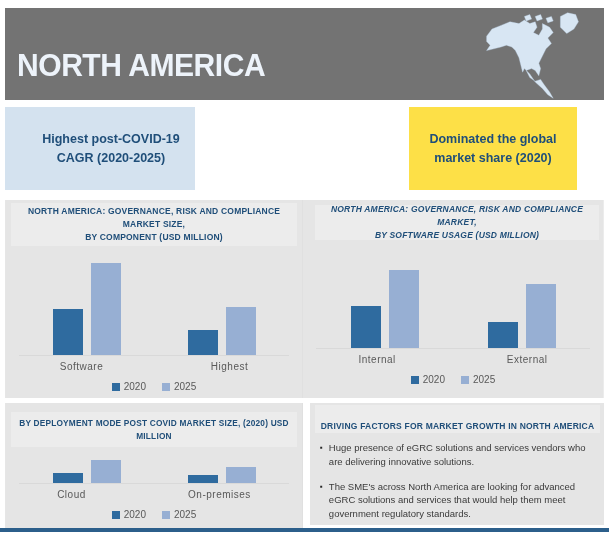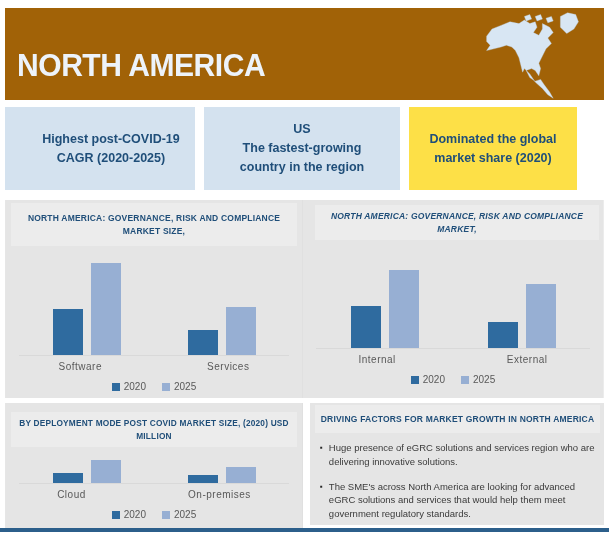--- a/index.html
+++ b/index.html
@@ -61,77 +61,75 @@
   
   .divider { position:absolute; left:0; top:528px; width:609px; height:4px; background:#2C5F8B; }
   .source { position:absolute; left:0; top:538px; width:609px; text-align:center;
     color:#3A3A3A; font-size:12.5px; }
 </style>
 </head>
 <body>
 
 <div class="page">
 
-  <div class="header" style="background: #a16207;">
+  <div class="header" style="background: #737373;">
     <h1>NORTH AMERICA</h1>
     <svg class="map" viewBox="0 0 120 100" aria-hidden="true">
       <g fill="#D8E6F3" stroke="#BCD2E8" stroke-width="0.4">
         <path d="M4,28 L10,20 L20,16 L30,12 L40,14 L46,10 L52,14 L58,12 L60,18 L56,24 L62,27 L66,20 L66,14 L74,18 L78,24 L72,30 L76,36 L70,42 L66,50 L62,58 L64,64 L62,72 L58,66 L54,64 L48,66 L52,74 L58,78 L64,76 L68,82 L74,90 L78,97 L72,93 L66,86 L58,79 L52,70 L46,64 L44,68 L42,60 L40,52 L36,44 L32,40 L26,38 L20,40 L12,42 L4,44 L8,38 L4,34 Z"></path>
         <path d="M86,6 L94,2 L103,4 L106,12 L101,20 L93,25 L86,18 Z"></path>
         <path d="M46,6 L52,4 L54,9 L48,11 Z"></path>
         <path d="M58,6 L64,4 L66,9 L60,11 Z"></path>
         <path d="M70,8 L76,6 L78,11 L72,13 Z"></path>
       </g>
     </svg>
   </div>
 
   <div class="hbox hbox1">
     <div>Highest post-COVID-19 CAGR (2020-2025)</div>
   </div>
-  <div class="hbox hbox2">
-    <div>US</div>
-    <div>The fastest-growing country in the region</div>
-  </div>
   <div class="hbox hbox3">
     <div>Dominated the global market share (2020)</div>
   </div>
 
   <div class="panel p-tl">
     <div class="banner" style="background: rgb(236, 236, 236); color: rgb(31, 78, 121);">
       <span>NORTH AMERICA: GOVERNANCE, RISK AND COMPLIANCE MARKET SIZE,</span>
+      <span>BY COMPONENT (USD MILLION)</span>
     </div>
     <div class="plot">
         <div class="group">
           <div class="bar" style="height: 46px; background: rgb(47, 107, 159);"></div>
           <div class="bar" style="height: 92px; background: rgb(151, 175, 211);"></div>
         </div>
         <div class="group">
           <div class="bar" style="height: 24.8px; background: rgb(47, 107, 159);"></div>
           <div class="bar" style="height: 47.8px; background: rgb(151, 175, 211);"></div>
         </div>
       </div>
     <div class="cats">
       <span>Software</span>
-      <span>Services</span>
+      <span>Highest</span>
     </div>
     <div class="legend">
       <span class="item">
           <span class="sq sq-d" style="background: rgb(47, 107, 159);"></span>
           <span>2020</span>
         </span>
       <span class="item">
           <span class="sq sq-l" style="background: rgb(151, 175, 211);"></span>
           <span>2025</span>
         </span>
     </div>
   </div>
 
   <div class="panel p-tr">
     <div class="banner" style="background: rgb(236, 236, 236); color: rgb(31, 78, 121);">
       <span>NORTH AMERICA: GOVERNANCE, RISK AND COMPLIANCE MARKET,</span>
+      <span>BY SOFTWARE USAGE (USD MILLION)</span>
     </div>
     <div class="plot">
         <div class="group">
           <div class="bar" style="height: 42.1px; background: rgb(47, 107, 159);"></div>
           <div class="bar" style="height: 78px; background: rgb(151, 175, 211);"></div>
         </div>
         <div class="group">
           <div class="bar" style="height: 25.7px; background: rgb(47, 107, 159);"></div>
           <div class="bar" style="height: 64px; background: rgb(151, 175, 211);"></div>
         </div>
@@ -176,27 +174,27 @@
           <span>2020</span>
         </span>
       <span class="item">
           <span class="sq sq-l" style="background: rgb(151, 175, 211);"></span>
           <span>2025</span>
         </span>
     </div>
   </div>
 
   <div class="panel p-br">
-    <div class="banner" style="background: rgb(236, 236, 236); color: rgb(31, 78, 121);">
+    <div class="banner" style="background: rgb(236, 236, 236); color: rgb(31, 78, 121); justify-content: flex-end;">
       <span>DRIVING FACTORS FOR MARKET GROWTH IN NORTH AMERICA</span>
     </div>
     <div class="bullets">
       <div class="bullet">
         <span class="mark">▪</span>
-        <span>Huge presence of eGRC solutions and services region who are delivering innovative solutions.</span>
+        <span>Huge presence of eGRC solutions and services vendors who are delivering innovative solutions.</span>
       </div>
       <div class="bullet">
         <span class="mark">▪</span>
         <span>The SME's across North America are looking for advanced eGRC solutions and services that would help them meet government regulatory standards.</span>
       </div>
     </div>
   </div>
 
   <div class="divider" style="background: rgb(44, 95, 139);"></div>
 

